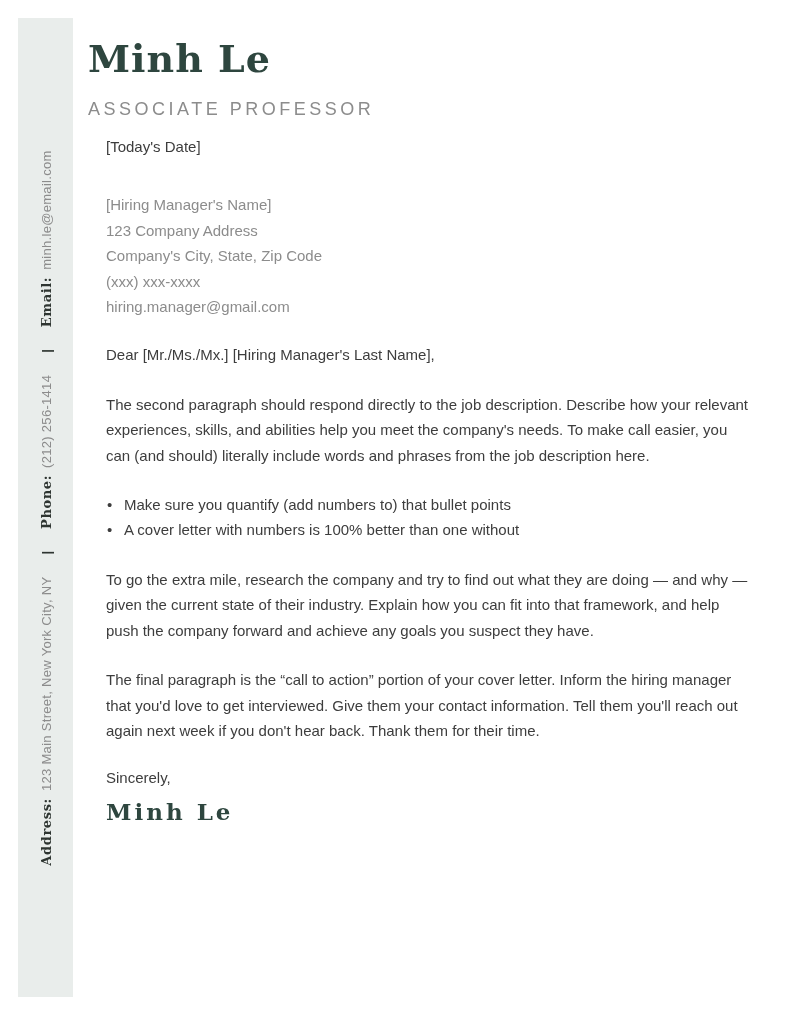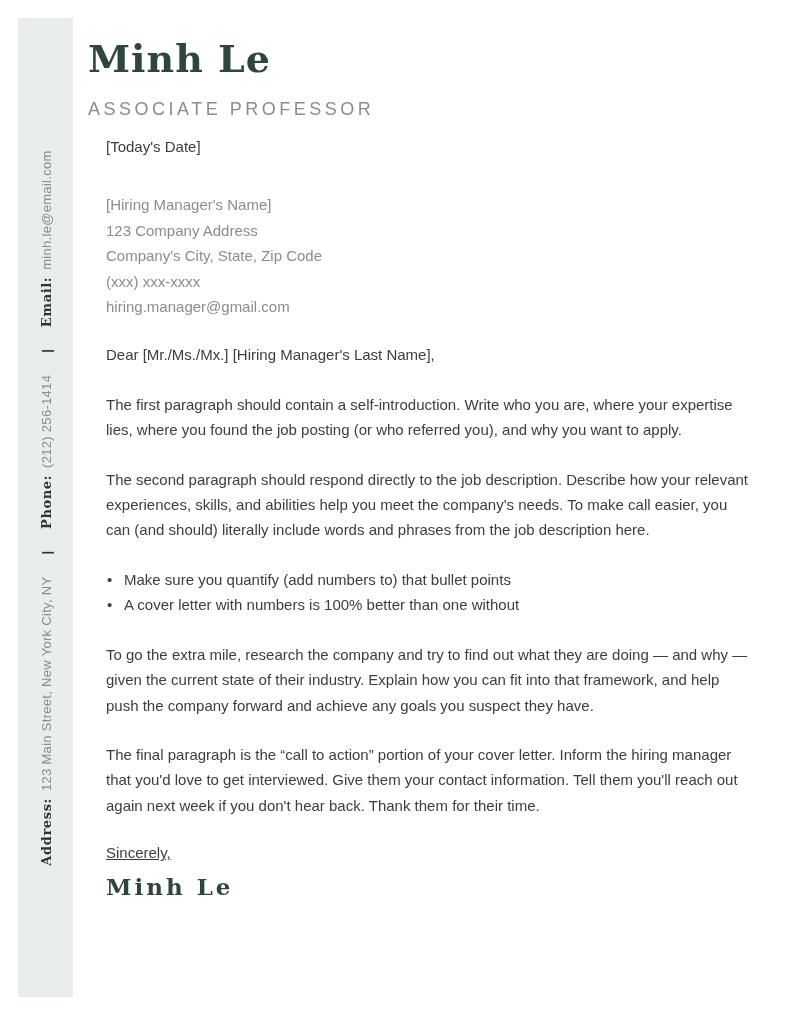--- a/index.html
+++ b/index.html
@@ -73,21 +73,21 @@
   }
   .letter p { margin: 0; }
   .date-line { margin: 0; }
   .recipient { margin-top: 33px; }
   .recipient p { color: #8c8c8c; }
   .salutation { margin-top: 23px !important; }
   .para { margin-top: 24px !important; }
   ul.bullets { margin: 24px 0 0 0; padding: 0; list-style: none; }
   ul.bullets li { position: relative; padding-left: 18px; }
   ul.bullets li::before { content: "\2022"; position: absolute; left: 1px; }
-  .closing { margin-top: 22px !important; text-decoration: underline; }
+  .closing { margin-top: 22px !important; }
   .signature {
     margin-top: 6px;
     font-family: "DejaVu Serif", serif;
     font-weight: bold;
     font-size: 23px;
     line-height: 30px;
     color: #2e463f;
     letter-spacing: 3px;
   }
 </style>
@@ -123,21 +123,20 @@
     <div class="recipient">
       <p>[Hiring Manager's Name]</p>
       <p>123 Company Address</p>
       <p>Company's City, State, Zip Code</p>
       <p>(xxx) xxx-xxxx</p>
       <p>hiring.manager@gmail.com</p>
     </div>
 
     <p class="salutation">Dear [Mr./Ms./Mx.] [Hiring Manager's Last Name],</p>
 
-    <p class="para">The first paragraph should contain a self-introduction. Write who you are, where your expertise lies, where you found the job posting (or who referred you), and why you want to apply.</p>
     <p class="para">The second paragraph should respond directly to the job description. Describe how your relevant experiences, skills, and abilities help you meet the company's needs. To make call easier, you can (and should) literally include words and phrases from the job description here.</p>
 
     <ul class="bullets">
       <li>Make sure you quantify (add numbers to) that bullet points</li>
       <li>A cover letter with numbers is 100% better than one without</li>
     </ul>
 
     <p class="para">To go the extra mile, research the company and try to find out what they are doing — and why — given the current state of their industry. Explain how you can fit into that framework, and help push the company forward and achieve any goals you suspect they have.</p>
     <p class="para">The final paragraph is the “call to action” portion of your cover letter. Inform the hiring manager that you'd love to get interviewed. Give them your contact information. Tell them you'll reach out again next week if you don't hear back. Thank them for their time.</p>
 

